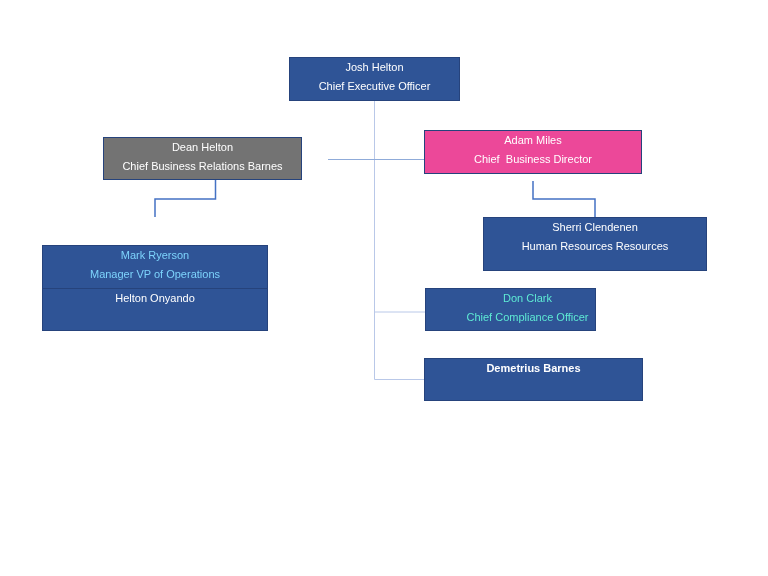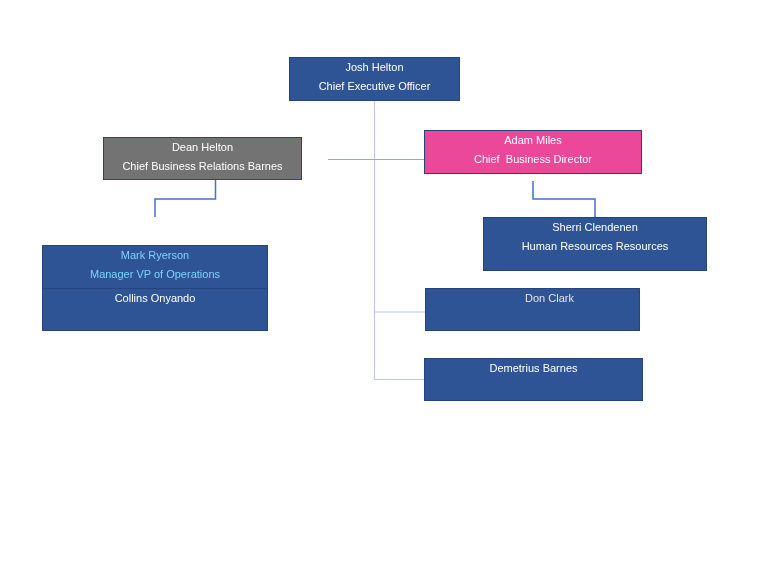--- a/index.html
+++ b/index.html
@@ -60,21 +60,22 @@
     </div>
     <div class="node" style="left: 42px; top: 217px; width: 226px; height: 58px; background: rgb(47, 84, 150); border: 1px solid rgb(38, 67, 124); color: #7dd3fc; margin-top: 28px;">
       <div class="node-name">Mark Ryerson</div>
       <div class="node-title">Manager VP of Operations</div>
     </div>
     <div class="node" style="left: 483px; top: 217px; width: 224px; height: 54px; background: rgb(47, 84, 150); border: 1px solid rgb(38, 67, 124); color: rgb(255, 255, 255);">
       <div class="node-name">Sherri Clendenen</div>
       <div class="node-title">Human Resources Resources</div>
     </div>
     <div class="node" style="left: 42px; top: 288px; width: 226px; height: 43px; background: rgb(47, 84, 150); border: 1px solid rgb(38, 67, 124); color: rgb(255, 255, 255);">
-      <div class="node-name">Collins Onyando</div>
+      <div class="node-name">Helton Onyando</div>
     </div>
-    <div class="node" style="left: 425px; top: 288px; width: 215px; height: 43px; background: rgb(47, 84, 150); border: 1px solid rgb(38, 67, 124); color: #e5e5e5; padding-left: 34px;">
+    <div class="node" style="left: 425px; top: 288px; width: 171px; height: 43px; background: rgb(47, 84, 150); border: 1px solid rgb(38, 67, 124); color: #5eead4; padding-left: 34px;">
       <div class="node-name">Don Clark</div>
+      <div class="node-title">Chief Compliance Officer</div>
     </div>
-    <div class="node" style="left: 424px; top: 358px; width: 219px; height: 43px; background: rgb(47, 84, 150); border: 1px solid rgb(38, 67, 124); color: rgb(255, 255, 255);">
+    <div class="node" style="left: 424px; top: 358px; width: 219px; height: 43px; background: rgb(47, 84, 150); border: 1px solid rgb(38, 67, 124); color: rgb(255, 255, 255); font-weight: bold;">
       <div class="node-name">Demetrius Barnes</div>
     </div>
   </div>
 
 </body></html>

